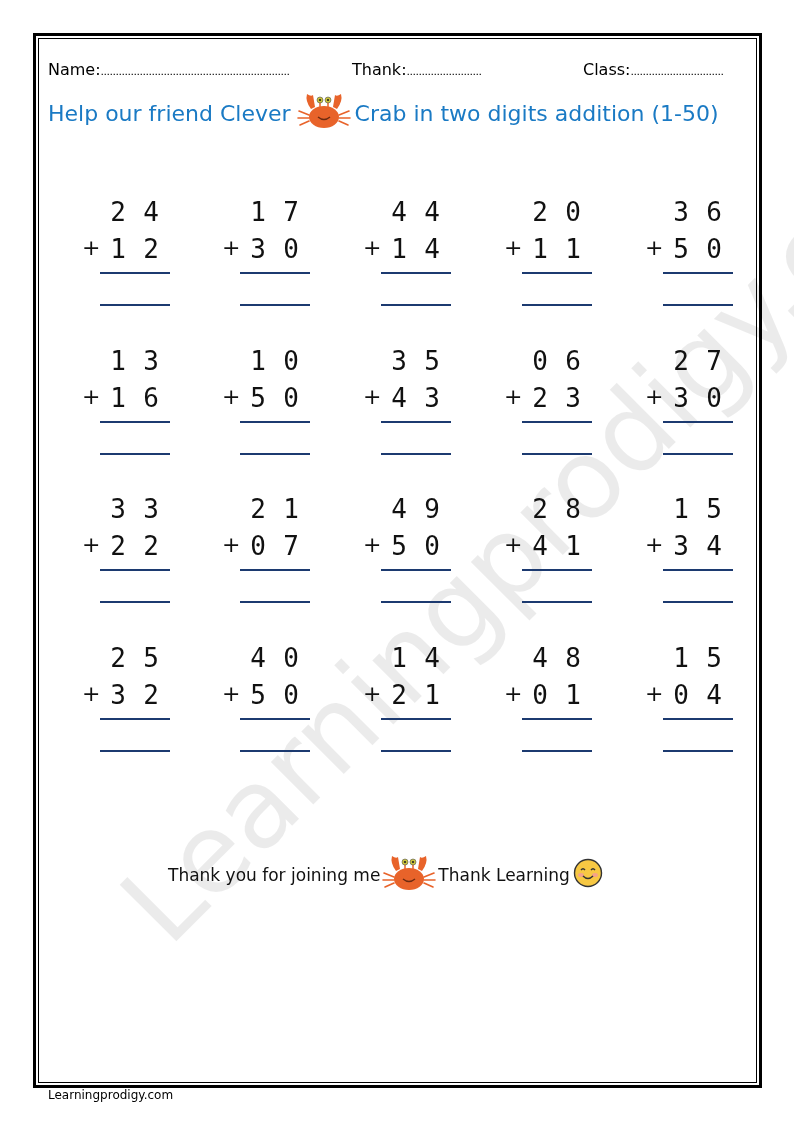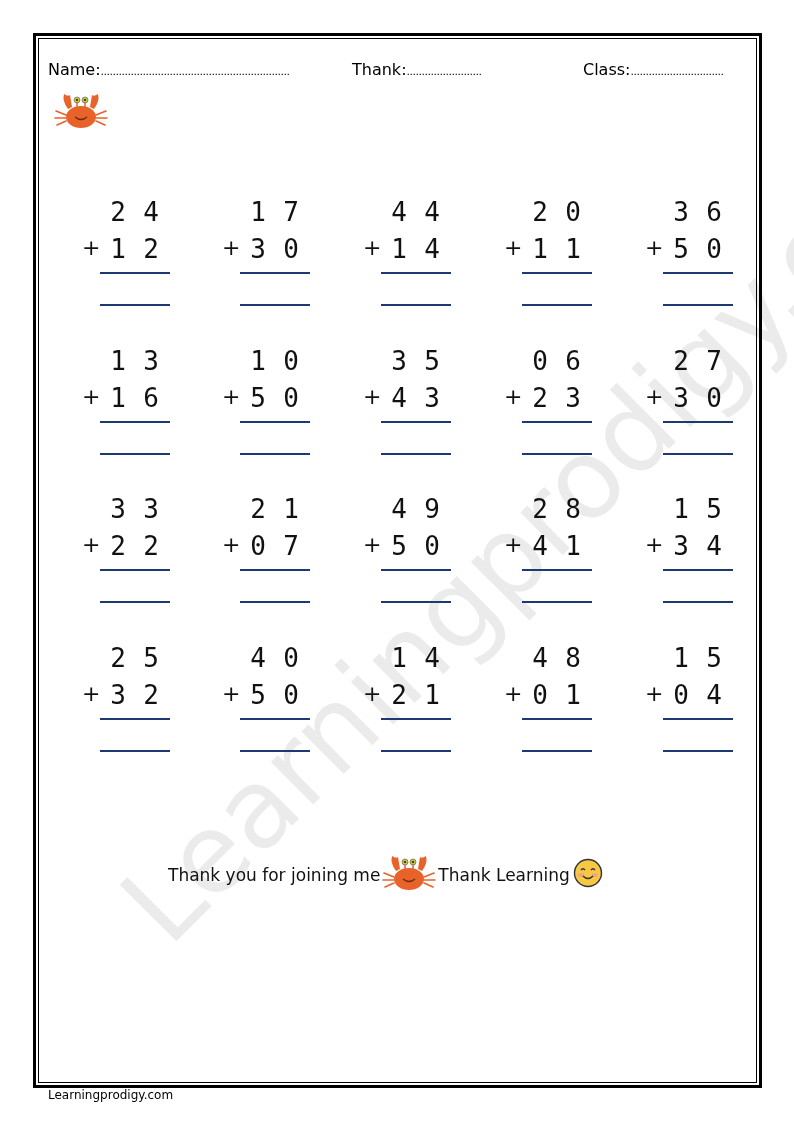--- a/index.html
+++ b/index.html
@@ -55,38 +55,40 @@
   </div>
   <div class="header-field" style="left:304px;">
     <span>Thank:</span><span class="dots">.........................</span>
   </div>
   <div class="header-field" style="left:535px;">
     <span>Class:</span><span class="dots">...............................</span>
   </div>
 </div>
 
 <div class="title">
+  <span>Help our friend Clever</span>
   <span class="crab">
     <svg width="54" height="40" viewBox="0 0 54 40">
       <g stroke="#e8632a" stroke-width="1.6" fill="none" stroke-linecap="round">
         <path d="M12 24 L2 20 M12 27 L1 27 M12 30 L3 34"></path>
         <path d="M42 24 L52 20 M42 27 L53 27 M42 30 L51 34"></path>
       </g>
       <path d="M14 18 Q8 10 10 3 Q14 6 16 4 Q17 10 18 16 Z" fill="#e8632a"></path>
       <path d="M40 18 Q46 10 44 3 Q40 6 38 4 Q37 10 36 16 Z" fill="#e8632a"></path>
       <ellipse cx="27" cy="26" rx="15" ry="11" fill="#e8632a"></ellipse>
       <line x1="23" y1="16" x2="23" y2="10" stroke="#e8632a" stroke-width="1.5"></line>
       <line x1="31" y1="16" x2="31" y2="10" stroke="#e8632a" stroke-width="1.5"></line>
       <circle cx="23" cy="9" r="3" fill="#c9c23a" stroke="#555" stroke-width="0.6"></circle>
       <circle cx="31" cy="9" r="3" fill="#c9c23a" stroke="#555" stroke-width="0.6"></circle>
       <circle cx="23" cy="9" r="1.1" fill="#222"></circle>
       <circle cx="31" cy="9" r="1.1" fill="#222"></circle>
       <path d="M21 26 Q27 31 33 26" stroke="#6b2a10" stroke-width="1.4" fill="none"></path>
     </svg>
   </span>
+  <span>Crab in two digits addition (1-50)</span>
 </div>
 
 <div id="problems">
     <div class="problem" style="left: 80px; top: 198px;">
       <span class="digit" style="left: 28px; top: 0px;">2</span>
       <span class="digit" style="left: 61px; top: 0px;">4</span>
       <span class="plus" style="left: 2px; top: 36px;">+</span>
       <span class="digit" style="left: 28px; top: 37px;">1</span>
       <span class="digit" style="left: 61px; top: 37px;">2</span>
       <div class="rule" style="left: 20px; top: 74px; width: 70px;"></div>

